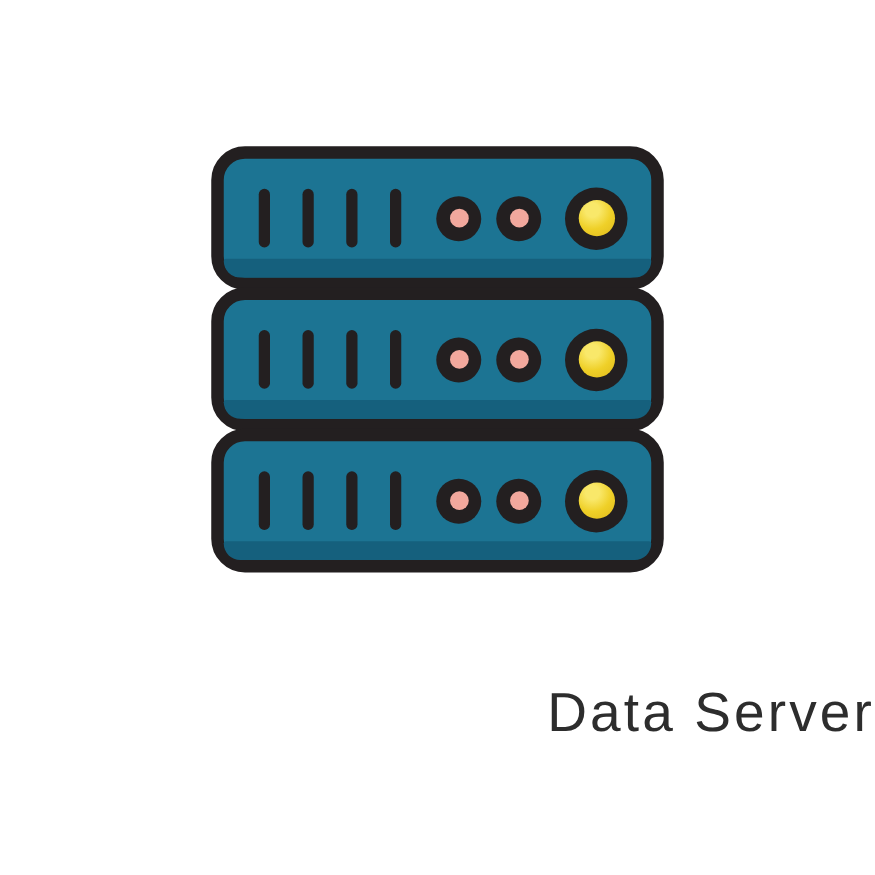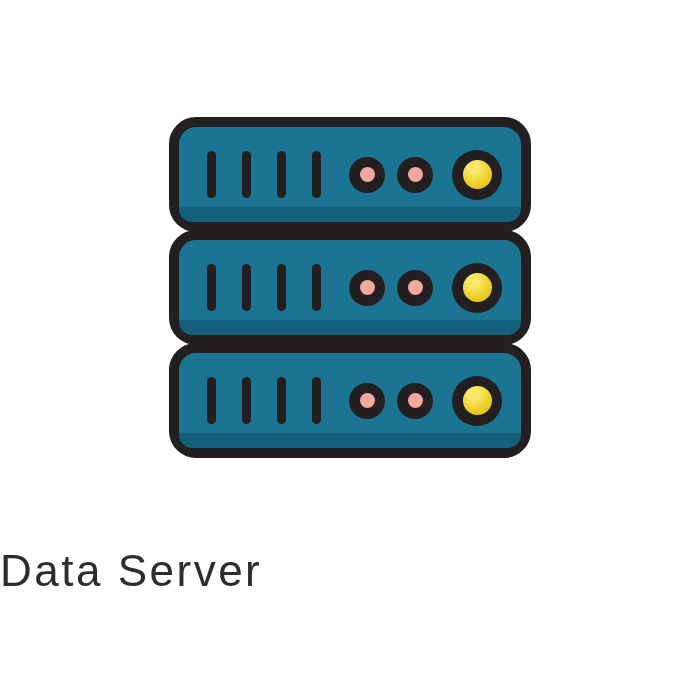--- a/index.html
+++ b/index.html
@@ -80,21 +80,21 @@
     width:29px;height:29px;border-radius:50%;
     background:radial-gradient(circle at 38% 28%,
       var(--indicator-yellow-highlight) 0 20%,
       var(--indicator-yellow) 55%,
       var(--indicator-yellow-dark) 100%);
   }
   .caption{
     position:absolute;
     left:0;top:547px;
     width:700px;
-    text-align:left;
+    text-align:right;
     font-size:44px;
     line-height:1.1;
     letter-spacing:2.5px;
     font-weight:400;
     color:var(--caption-text);
   }
 </style>
 </head>
 <body>
 

